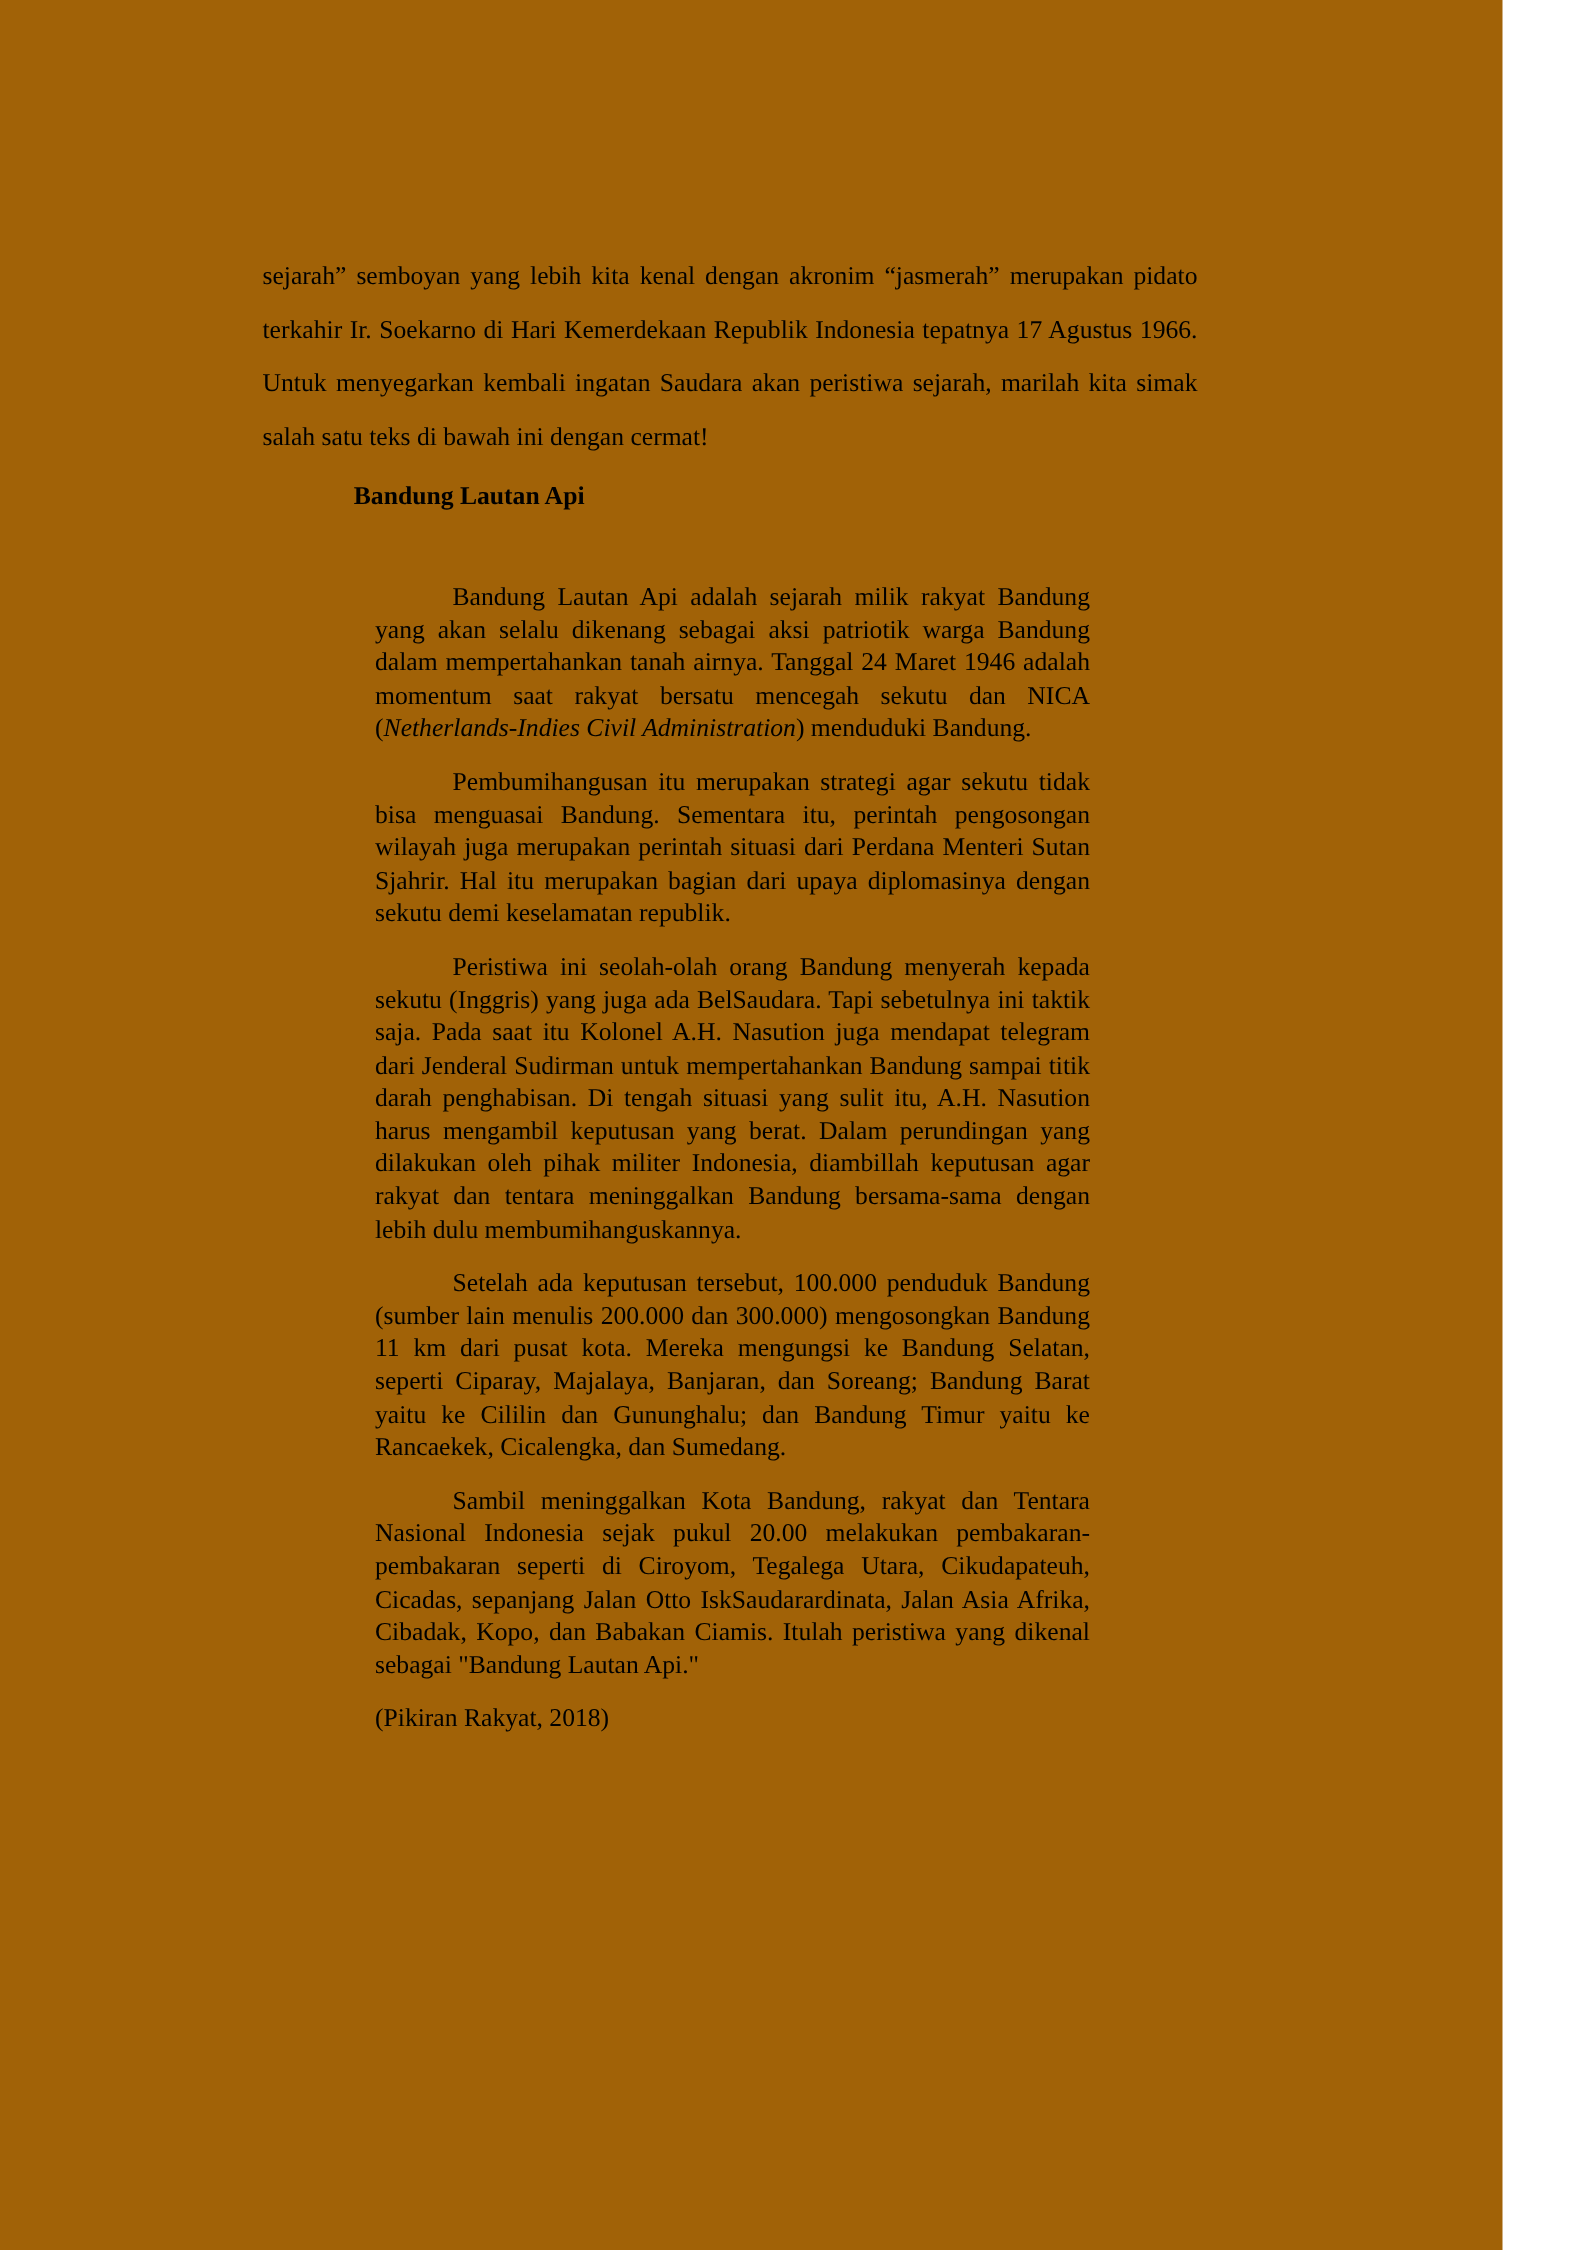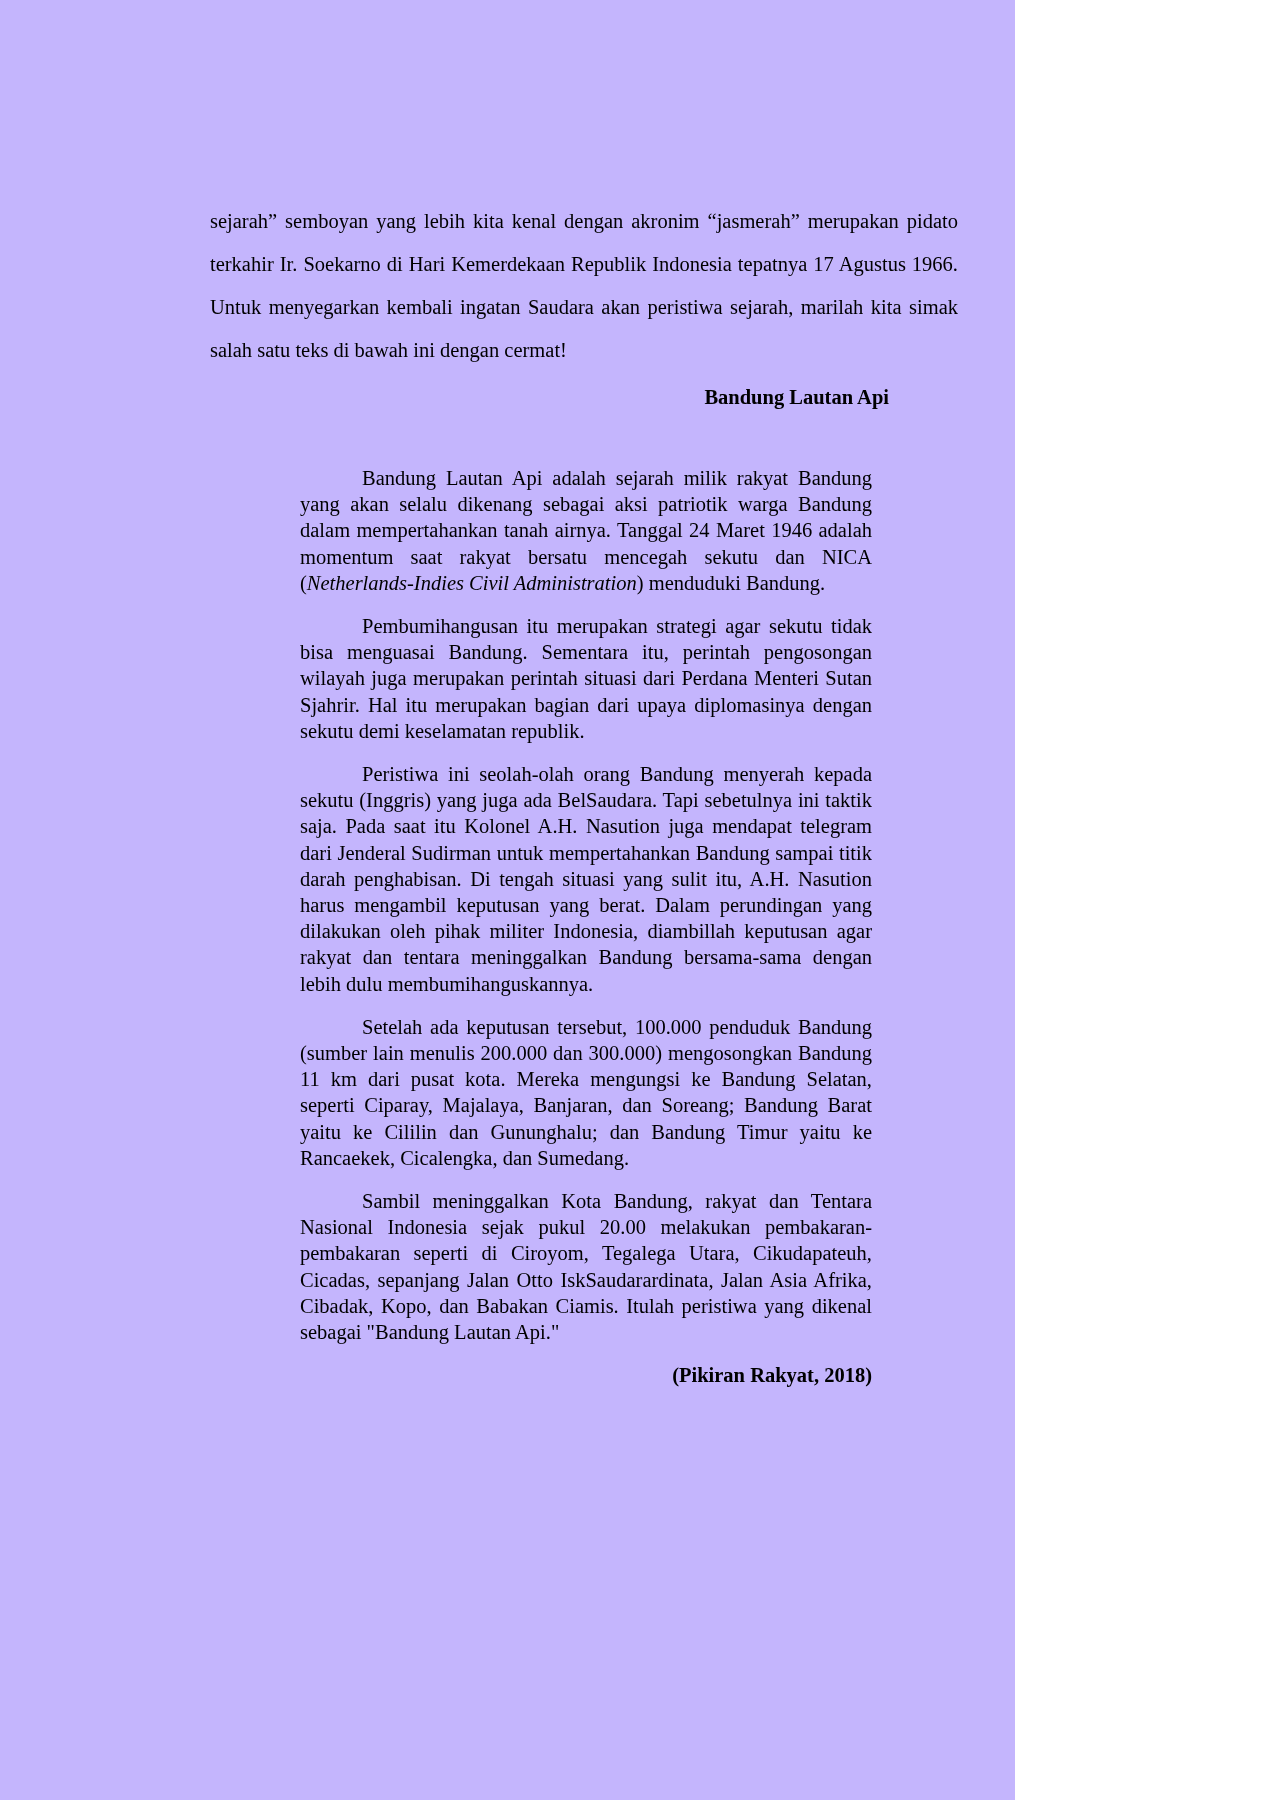--- a/index.html
+++ b/index.html
@@ -2,23 +2,23 @@
 <html><head>
 <meta charset="utf-8">
 <style>
   html, body {
     margin: 0;
     padding: 0;
     background: #ffffff;
   }
   .page {
     position: relative;
-    width: 1015px;
+    width: 1202px;
     height: 1800px;
-    background: #c4b5fd;
+    background: #a16207;
     color: #000000;
     font-family: "Liberation Serif", "DejaVu Serif", serif;
     overflow: hidden;
   }
   .intro {
     position: absolute;
     top: 200px;
     left: 210px;
     width: 748px;
     margin: 0;
@@ -27,39 +27,37 @@
     text-align: justify;
   }
   .heading {
     position: absolute;
     top: 386px;
     left: 283px;
     width: 606px;
     margin: 0;
     font-size: 20.5px;
     font-weight: bold;
-    text-align: right;
+    text-align: left;
   }
   .body-block {
     position: absolute;
     top: 448px;
     left: 283px;
     width: 606px;
     font-size: 20.5px;
     line-height: 26.2px;
     text-align: justify;
   }
   .body-block p {
     margin: 17px;
     text-indent: 62px;
   }
   .body-block p.attribution {
     text-indent: 0;
-    text-align: right;
-    font-weight: bold;
   }
   .italic {
     font-style: italic;
   }
 </style>
 </head>
 <body>
 
 <div class="page">
 

